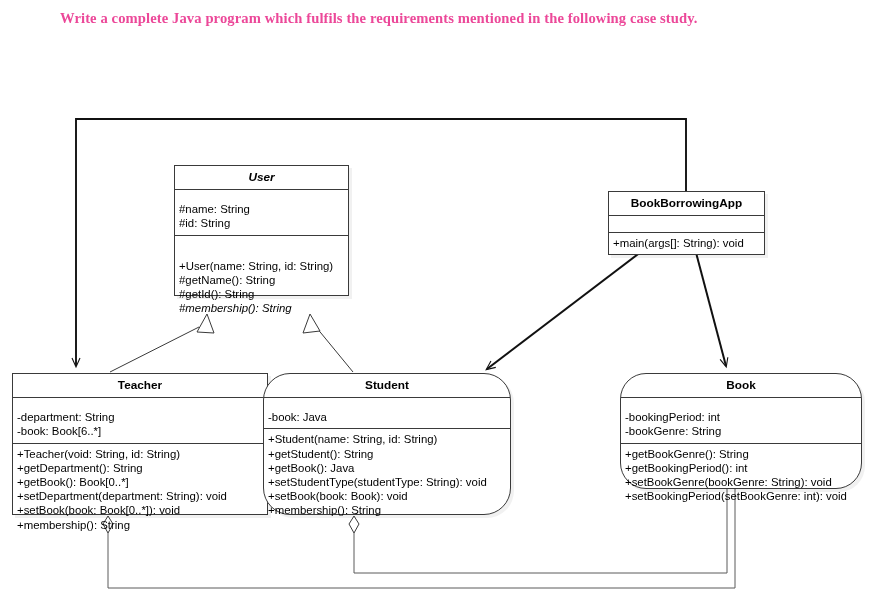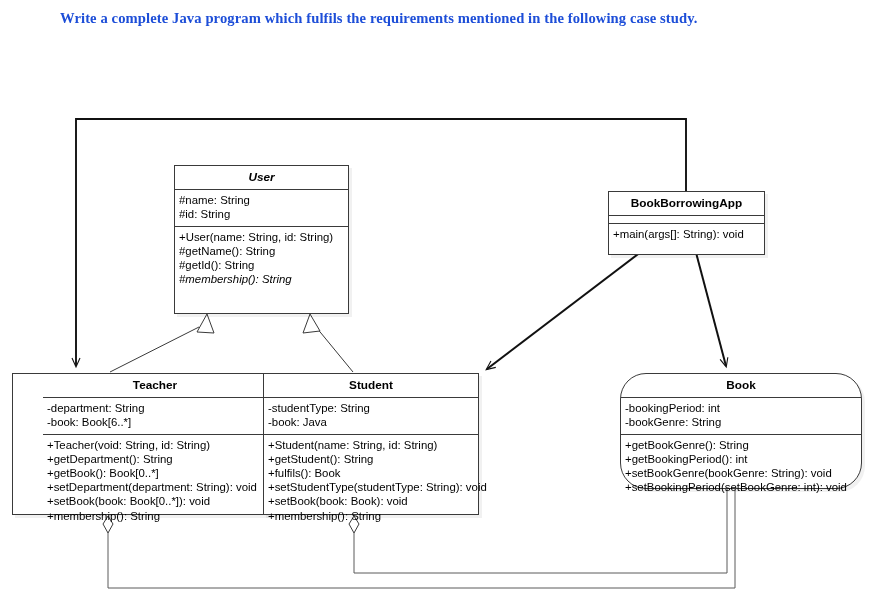--- a/index.html
+++ b/index.html
@@ -21,21 +21,21 @@
   
   #heading {
     position: absolute;
     left: 60px;
     top: 8px;
     width: 700px;
     font-family: "Liberation Serif", serif;
     font-weight: bold;
     font-size: 14.6px;
     line-height: 20px;
-    color: #1d4ed8;
+    color: #ec4899;
     letter-spacing: 0.1px;
   }
   
   #wires {
     position: absolute;
     left: 0;
     top: 0;
     width: 884px;
     height: 605px;
   }
@@ -57,42 +57,43 @@
     padding: 4px 4px 5px 4px;
     border-bottom: 1px solid #3a3a3a;
     white-space: nowrap;
   }
   .uml-title.abstract {
     font-style: italic;
   }
   .uml-attrs {
     padding: 3px 4px 4px 4px;
     border-bottom: 1px solid #3a3a3a;
+    margin-top: 9px;
   }
   .uml-attrs.empty {
     padding: 0;
     height: 7px;
   }
   .uml-ops {
     padding: 3px 4px 5px 4px;
   }
   .uml-line {
     white-space: nowrap;
     overflow: visible;
   }
   .uml-line.abstract {
     font-style: italic;
   }
   
-  #box-user        { left: 174px; top: 165px; width: 175px; height: 149px; }
+  #box-user        { left: 174px; top: 165px; width: 175px; height: 131px; }
   #box-app         { left: 608px; top: 191px; width: 157px; height: 64px; }
-  #box-teacher     { left: 12px;  top: 373px; width: 256px; height: 142px; padding-left: 30px; }
-  #box-student     { left: 263px; top: 373px; width: 216px; height: 142px; }
+  #box-teacher     { left: 12px;  top: 373px; width: 256px; height: 142px; }
+  #box-student     { left: 263px; top: 373px; width: 248px; height: 142px; border-radius: 27px; }
   #box-book        { left: 620px; top: 373px; width: 242px; height: 116px; border-radius: 26px; }
-  #box-user .uml-ops   { min-height: 58px; }
+  #box-user .uml-ops   { min-height: 58px; margin-top: 20px; }
 </style>
 </head>
 <body>
 
 <div id="page">
 
   <div id="heading">Write a complete Java program which fulfils the requirements mentioned in the following case study.</div>
 
   <svg id="wires" viewBox="0 0 884 605" xmlns="http://www.w3.org/2000/svg">
     <defs>
@@ -168,27 +169,26 @@
       <div class="uml-line">+getBook(): Book[0..*]</div>
       <div class="uml-line">+setDepartment(department: String): void</div>
       <div class="uml-line">+setBook(book: Book[0..*]): void</div>
       <div class="uml-line">+membership(): String</div>
     </div>
   </div>
 
   <div class="umlbox" id="box-student">
     <div class="uml-title">Student</div>
     <div class="uml-attrs">
-      <div class="uml-line">-studentType: String</div>
       <div class="uml-line">-book: Java</div>
     </div>
     <div class="uml-ops">
       <div class="uml-line">+Student(name: String, id: String)</div>
       <div class="uml-line">+getStudent(): String</div>
-      <div class="uml-line">+fulfils(): Book</div>
+      <div class="uml-line">+getBook(): Java</div>
       <div class="uml-line">+setStudentType(studentType: String): void</div>
       <div class="uml-line">+setBook(book: Book): void</div>
       <div class="uml-line">+membership(): String</div>
     </div>
   </div>
 
   <div class="umlbox" id="box-book">
     <div class="uml-title">Book</div>
     <div class="uml-attrs">
       <div class="uml-line">-bookingPeriod: int</div>

